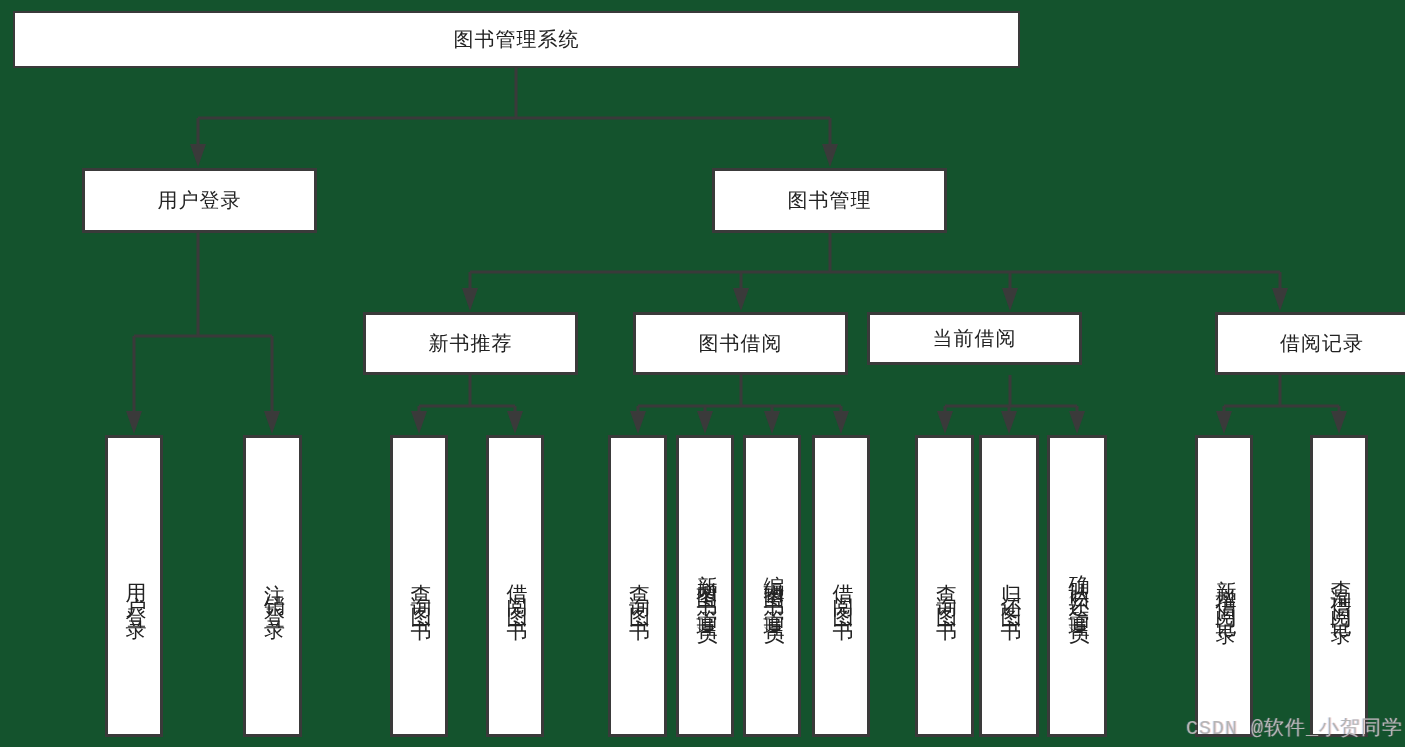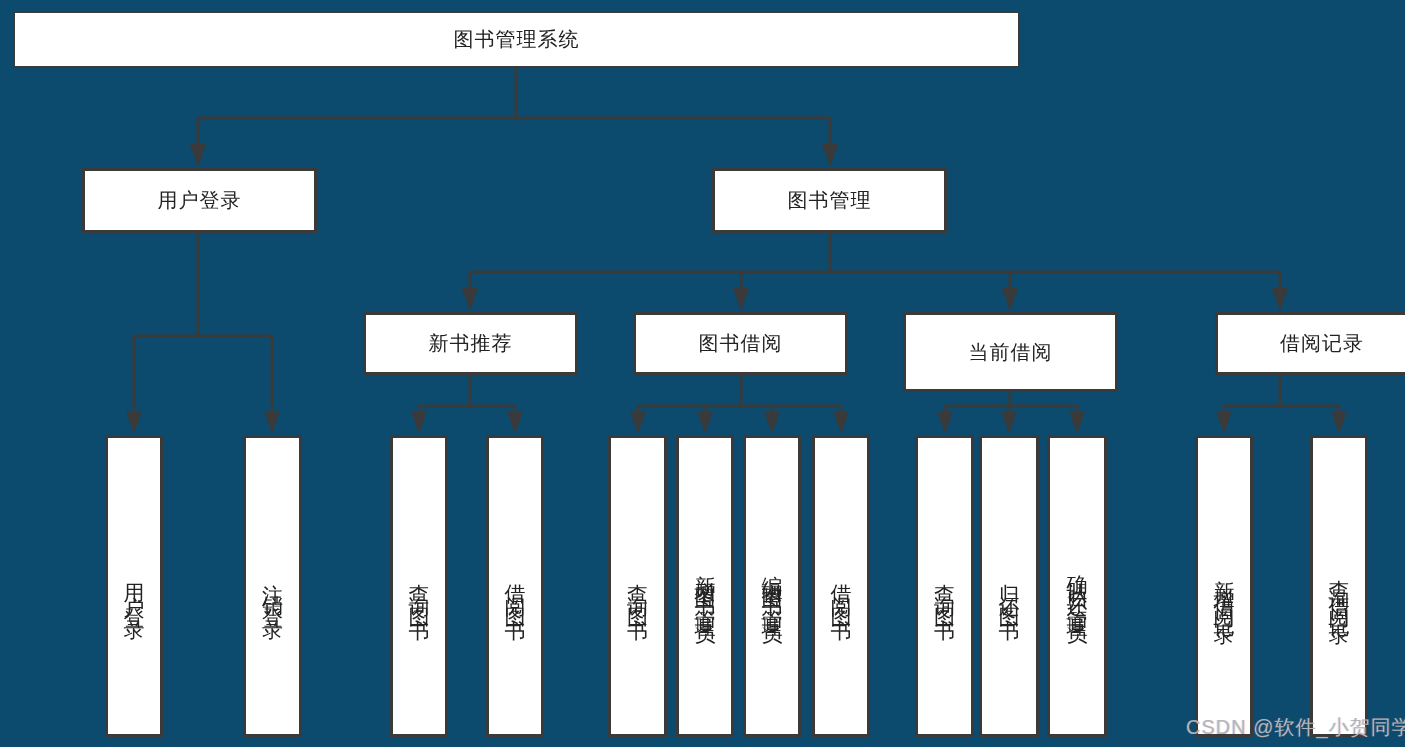--- a/index.html
+++ b/index.html
@@ -1,20 +1,20 @@
 <!DOCTYPE html>
 <html><head>
 <meta charset="utf-8">
 <style>
   html,body{margin:0;padding:0;background:#ffffff;}
   #canvas{
     position:relative;
     width:1405px;height:747px;
-    background:#0c4a6e;
-    font-family:Liberation Sans, sans-serif;
+    background:#14532d;
+    font-family:Liberation Mono, monospace;
     overflow:hidden;
   }
   #connectors{position:absolute;left:0;top:0;z-index:1;}
   .node,.vnode{
     position:absolute;
     box-sizing:border-box;
     background:#ffffff;
     border:3px solid #3a3a3a;
     display:flex;align-items:center;justify-content:center;
     color:#222222;
@@ -79,21 +79,21 @@
   <div class="node" style="left:363px;top:312px;width:215px;height:63px;">
     <span>新书推荐</span>
   </div>
 
   <div class="node" style="left:712px;top:168px;width:235px;height:65px;">
     <span>图书管理</span>
   </div>
   <div class="node" style="left:633px;top:312px;width:215px;height:63px;align-items:center;">
     <span>图书借阅</span>
   </div>
-  <div class="node" style="left:903px;top:312px;width:215px;height:80px;">
+  <div class="node" style="left:867px;top:312px;width:215px;height:53px;">
     <span>当前借阅</span>
   </div>
   <div class="node" style="left:1173px;top:312px;width:214px;height:63px;margin-left:42px;">
     <span>借阅记录</span>
   </div>
 
   <div class="vnode ls12" style="left:105px;">
     <span>用户登录</span>
   </div>
   <div class="vnode ls12" style="left:243px;width:59px;">

